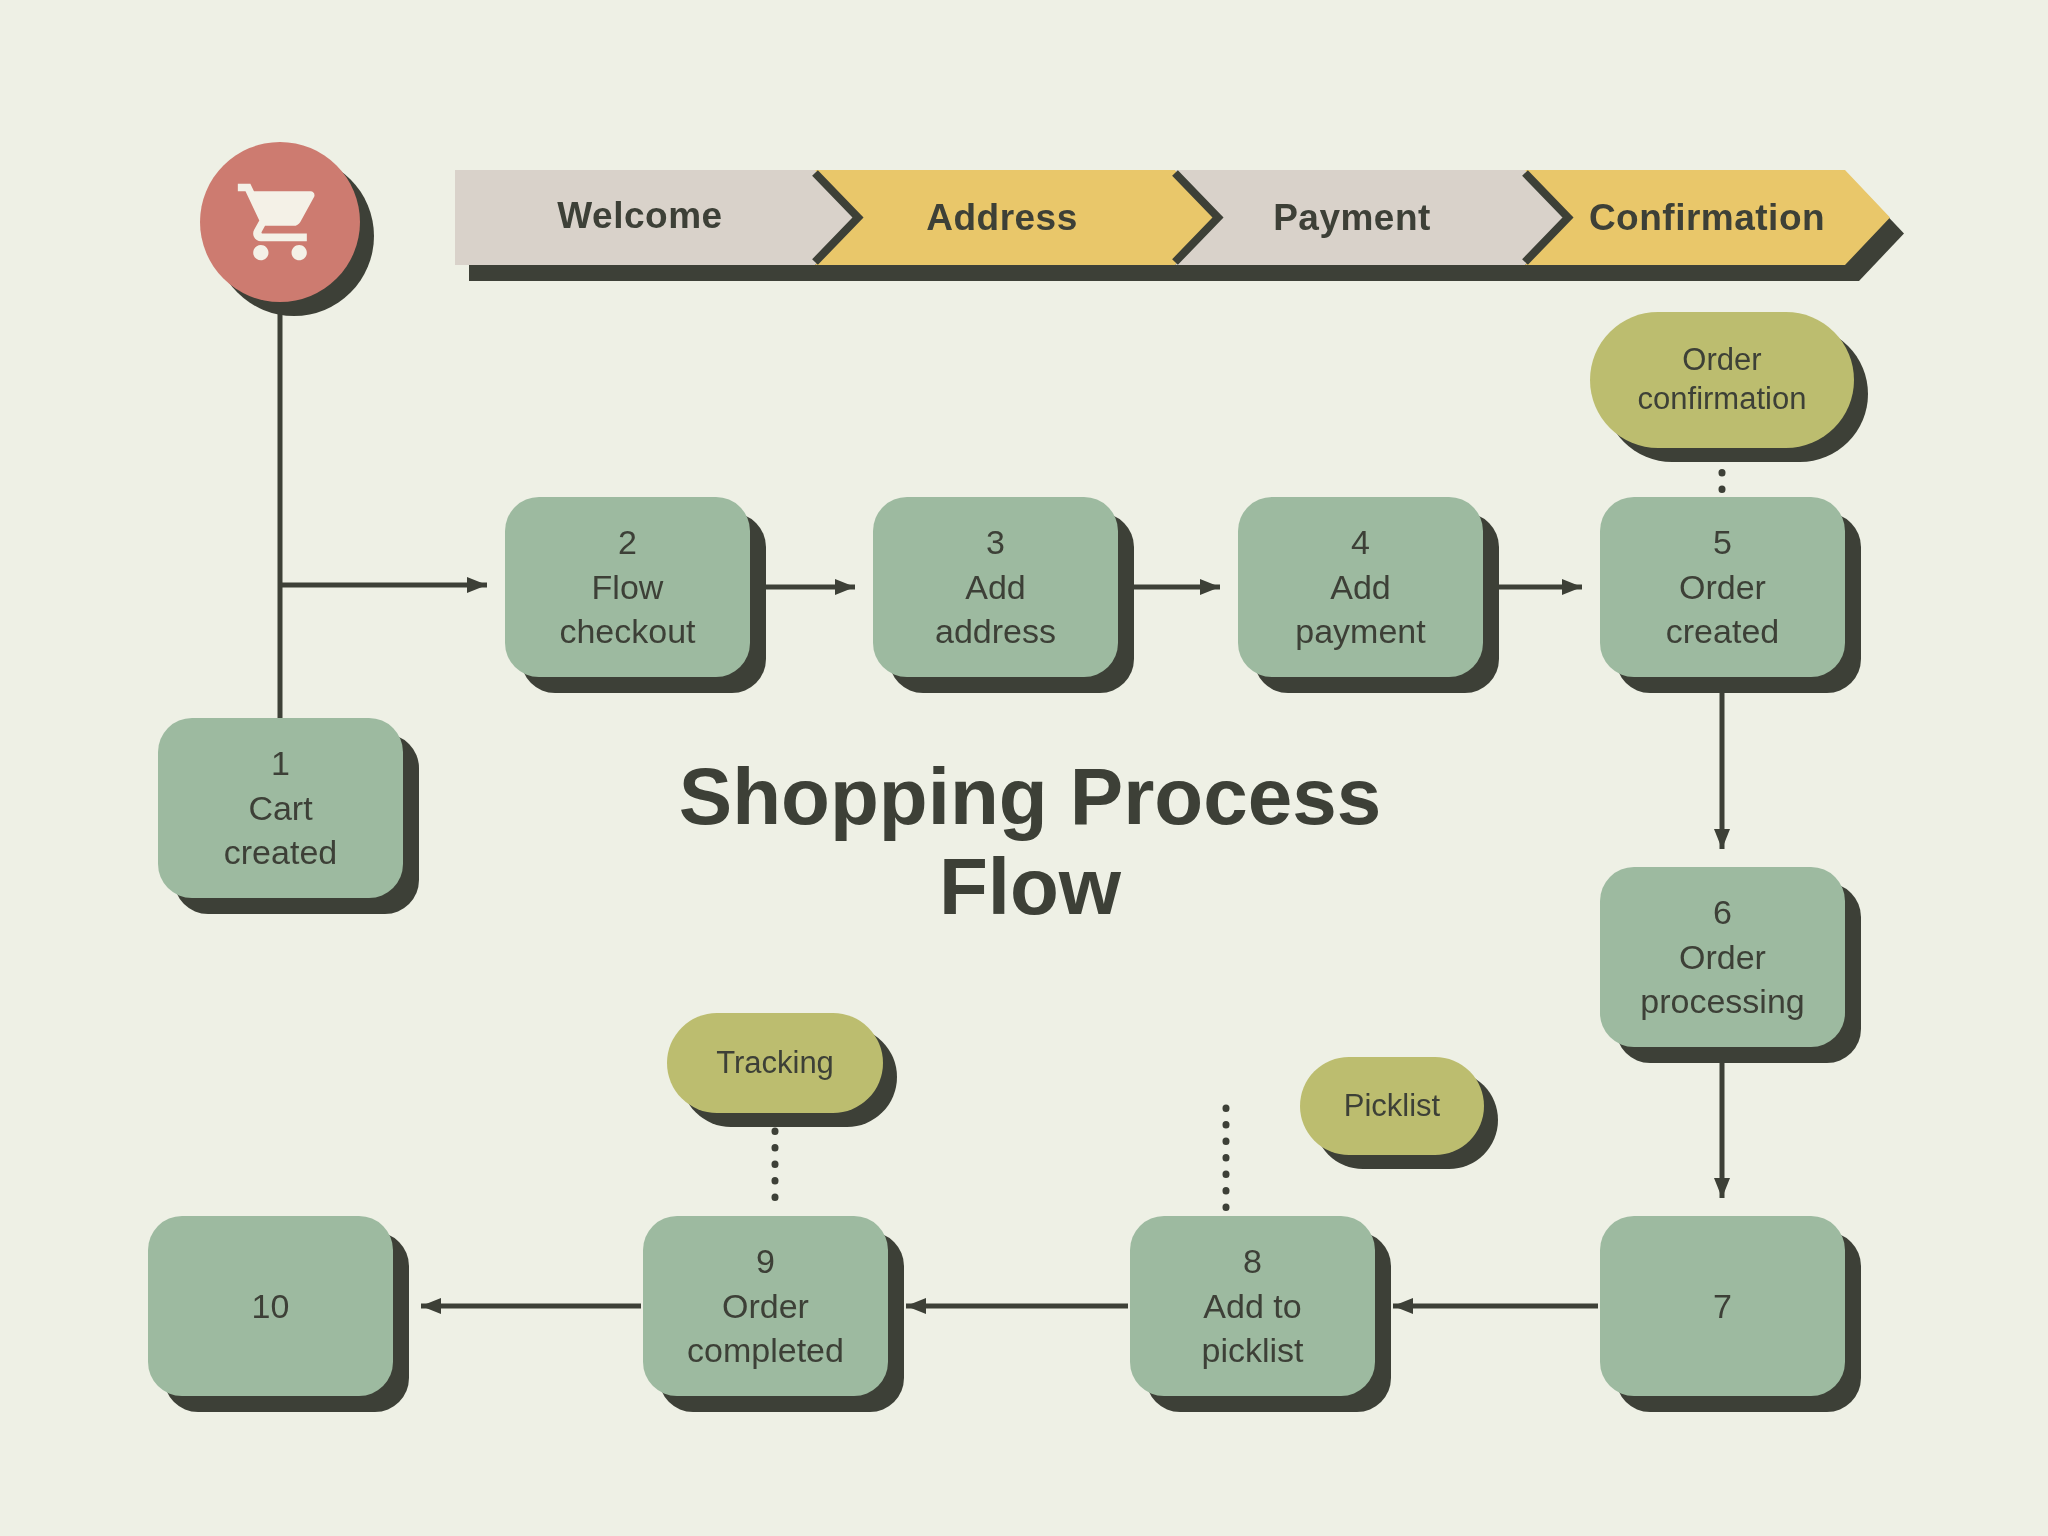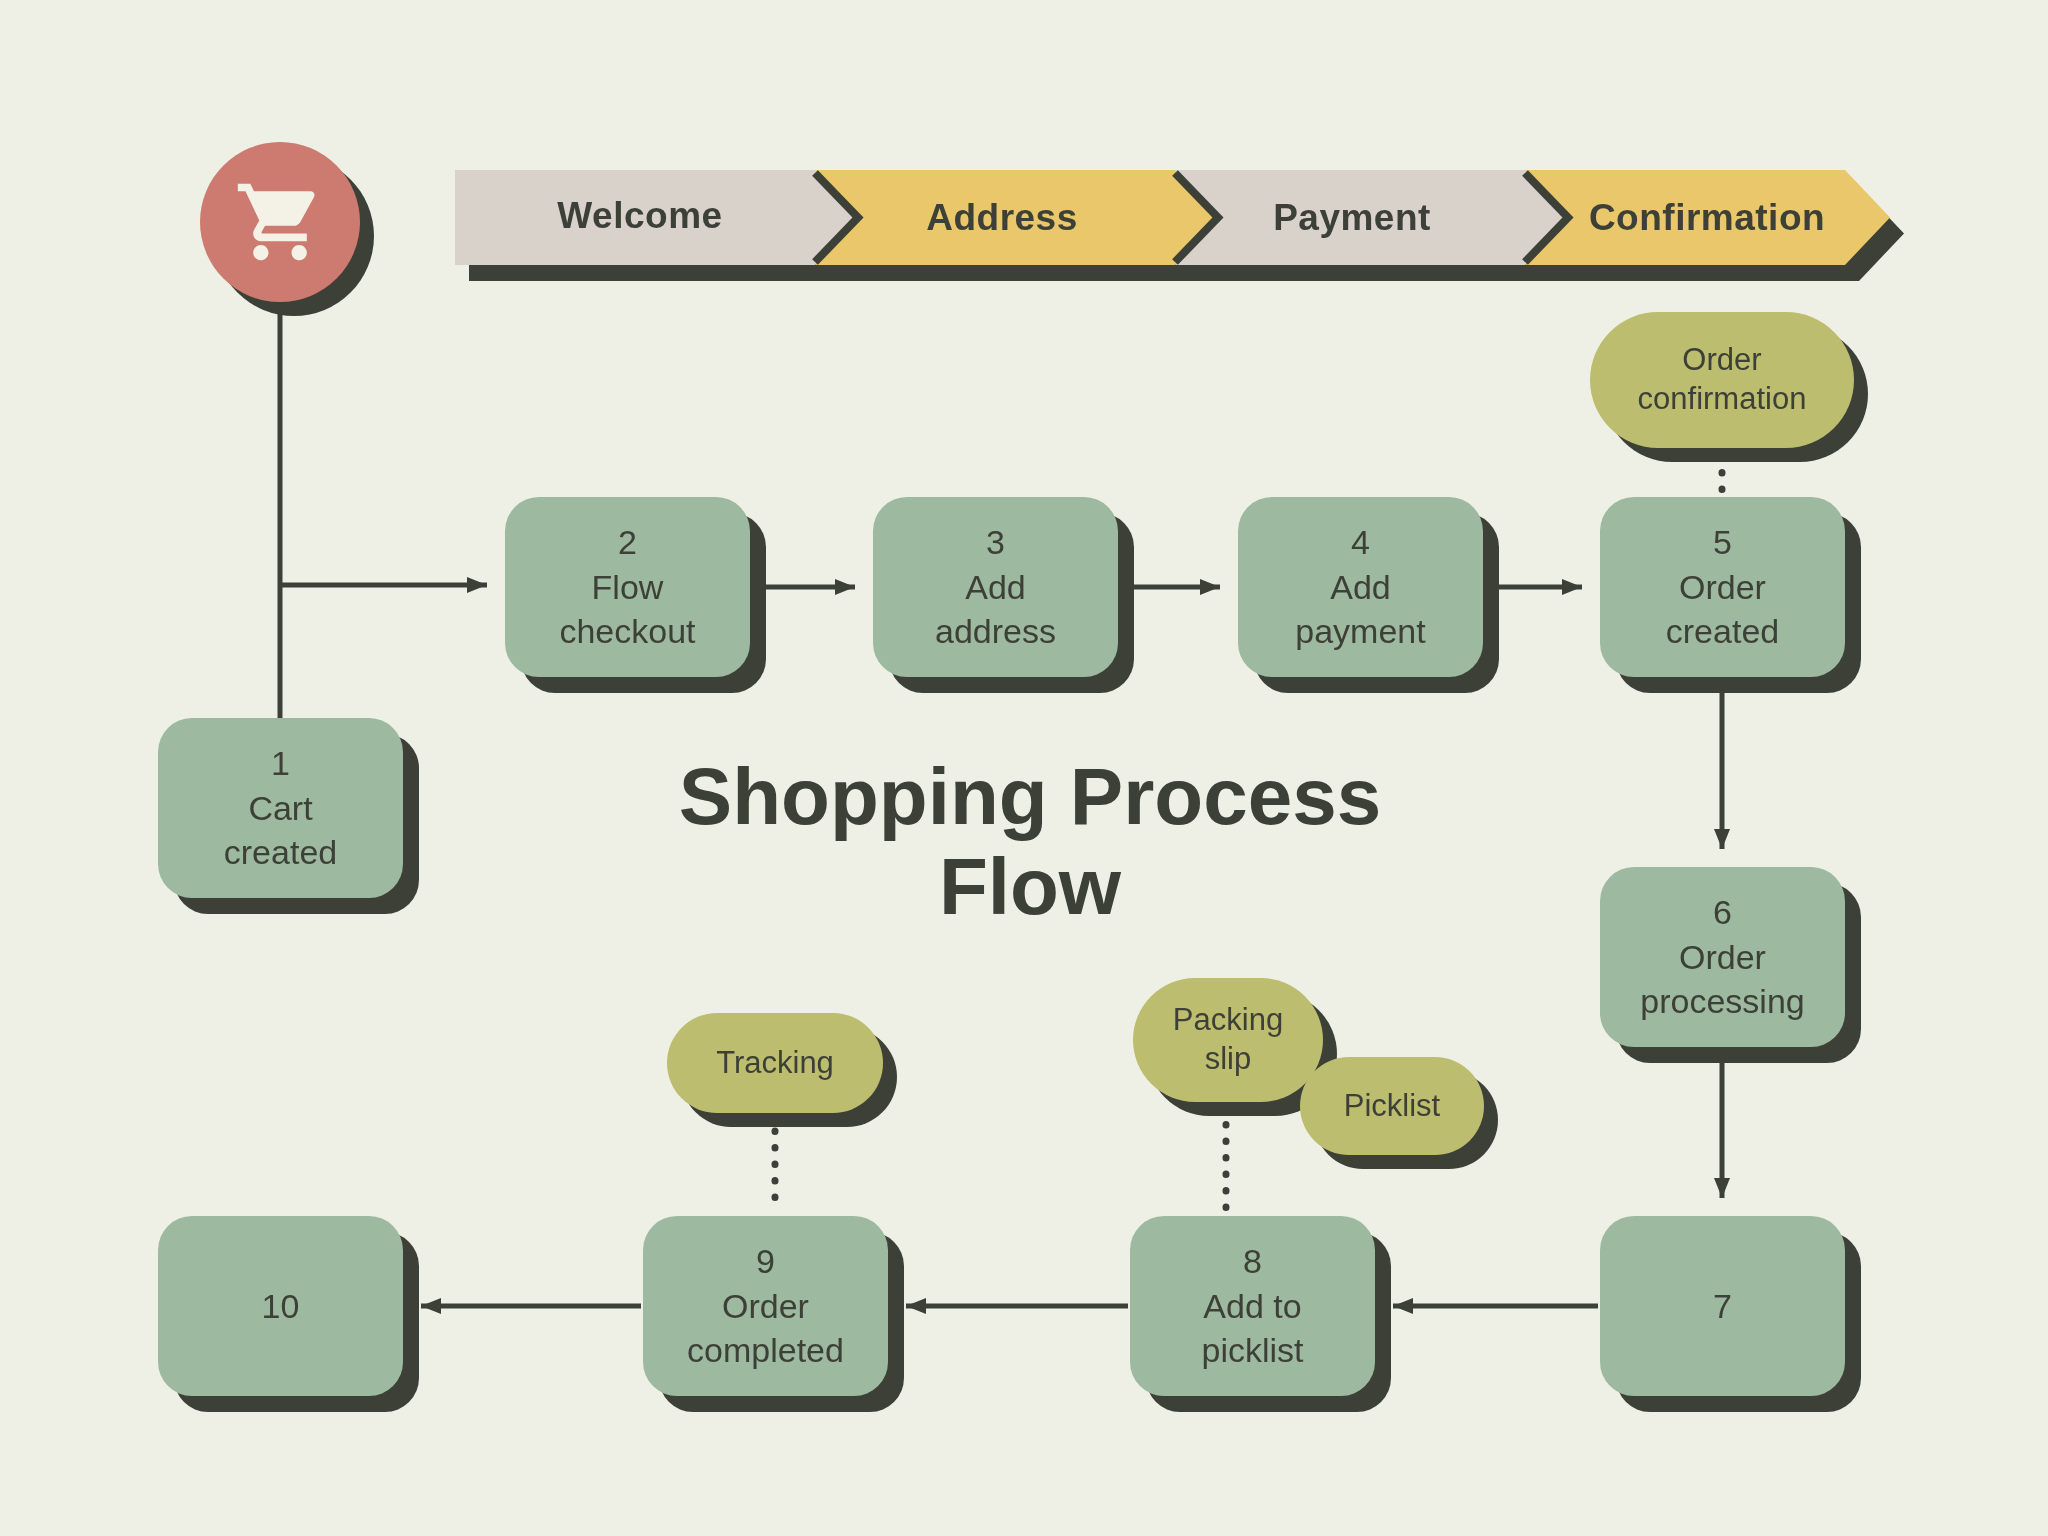--- a/index.html
+++ b/index.html
@@ -110,32 +110,28 @@
   <div class="node" style="left:1130px;top:1216px;">
     <div class="num">8</div>
     <div class="lbl">Add to
 picklist</div>
   </div>
   <div class="node" style="left:643px;top:1216px;">
     <div class="num">9</div>
     <div class="lbl">Order
 completed</div>
   </div>
-  <div class="node" style="left:158px;top:1216px;gap:20px;">
+  <div class="node" style="left:148px;top:1216px;gap:20px;">
     <div class="num">10</div>
   </div>
 
   <div class="pill" style="left:1590px;top:312px;width:264px;height:136px;">
     <div class="plbl">Order
 confirmation</div>
   </div>
   <div class="pill" style="left:667px;top:1013px;width:216px;height:100px;">
     <div class="plbl">Tracking</div>
   </div>
-  <div class="pill" style="left:1133px;top:978px;width:190px;height:124px;">
-    <div class="plbl">Packing
-slip</div>
-  </div>
   <div class="pill" style="left:1300px;top:1057px;width:184px;height:98px;">
     <div class="plbl">Picklist</div>
   </div>
 
 </div>
 
 </body></html>

